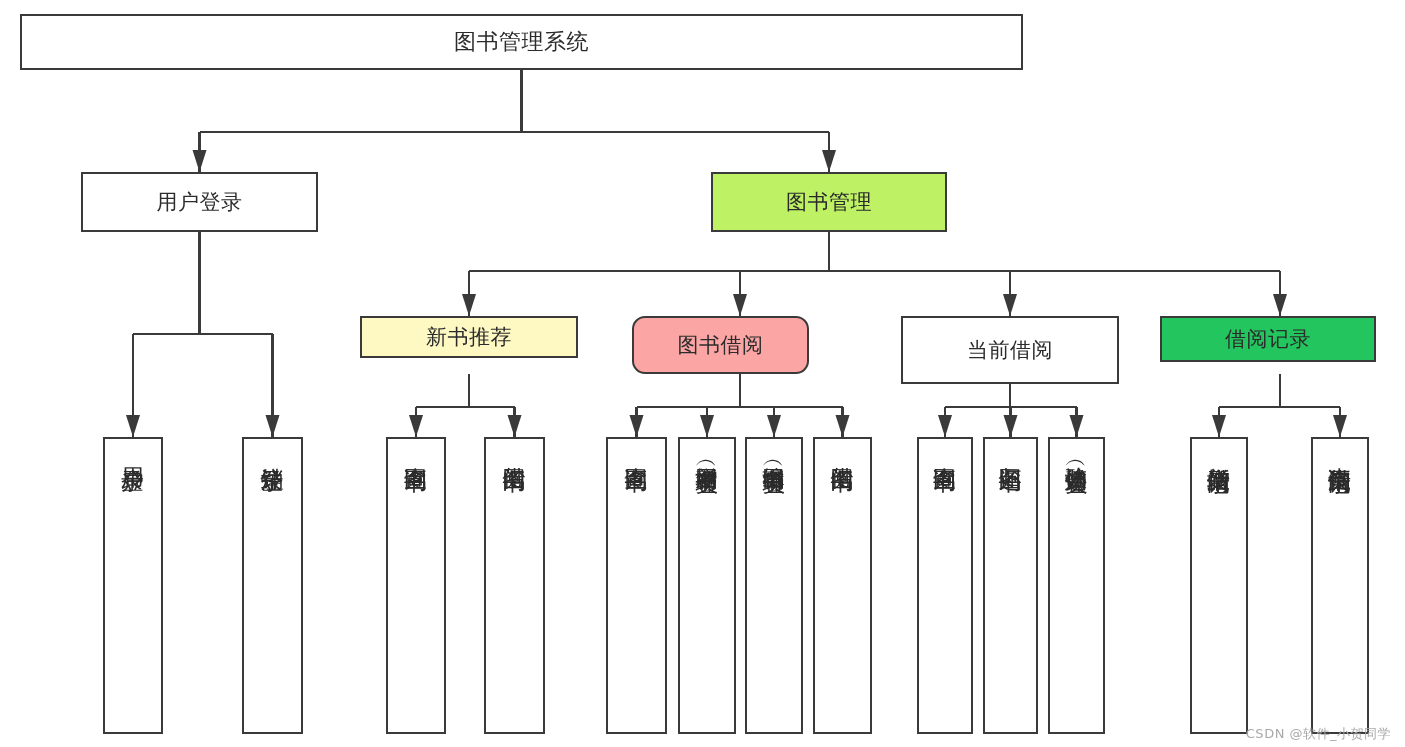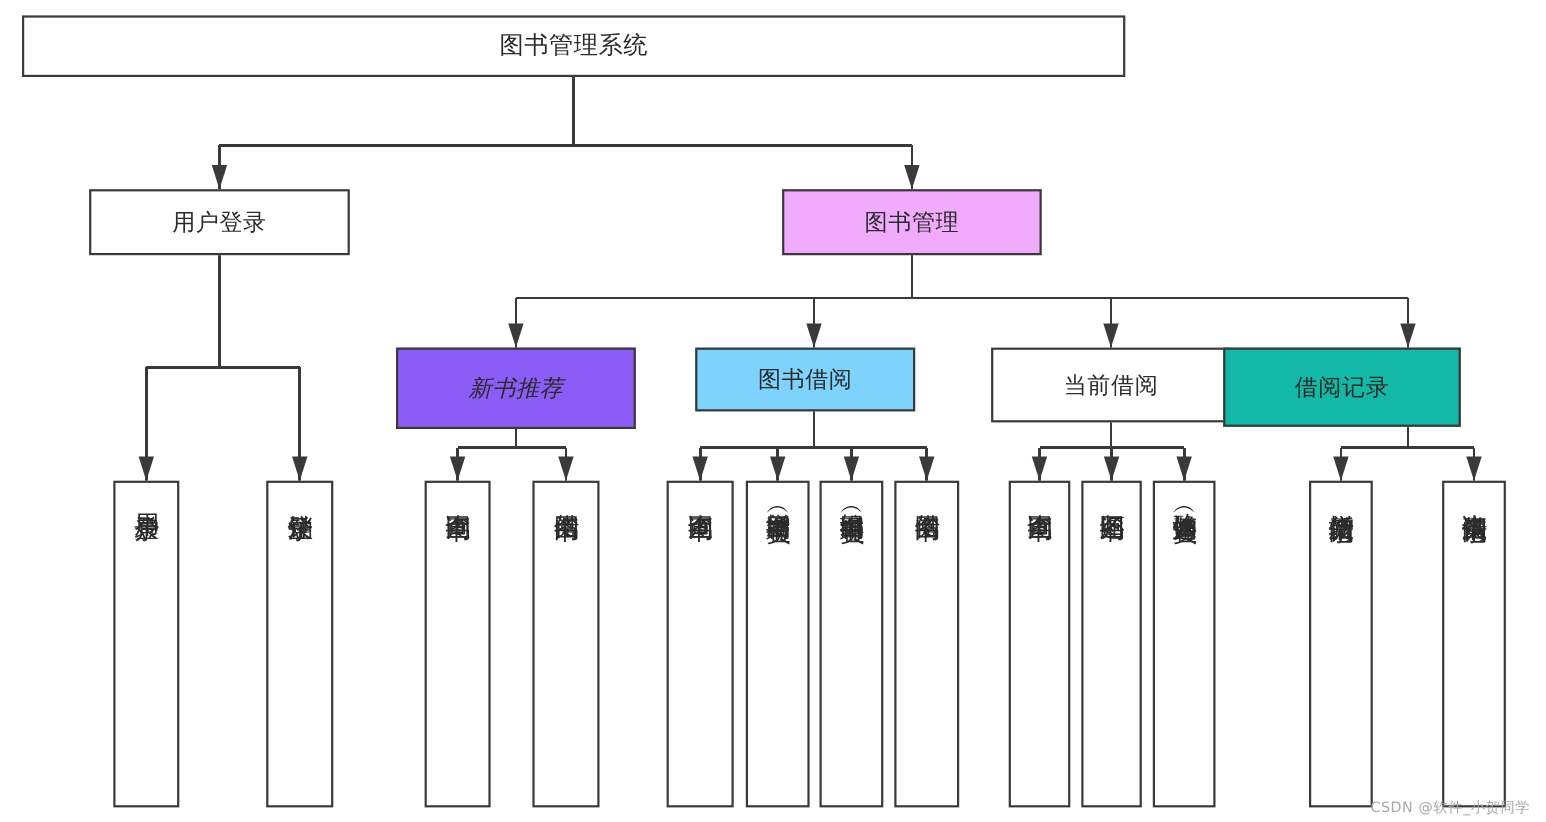--- a/index.html
+++ b/index.html
@@ -130,33 +130,33 @@
       <line x1="1340" y1="407" x2="1340" y2="437" stroke="#3a3a3a" stroke-width="2.5" shape-rendering="crispEdges"></line>
       <path d="M 1333 415 L 1347 415 L 1340 437 Z" fill="#3a3a3a"></path>
     </svg>
   <div id="nodes">
       <div class="node horiz root" style="left: 20px; top: 14px; width: 1003px; height: 56px; border-color: rgb(58, 58, 58); background: rgb(255, 255, 255); color: rgb(43, 43, 43);">
         <div class="label">图书管理系统</div>
       </div>
       <div class="node horiz" style="left: 81px; top: 172px; width: 237px; height: 60px; border-color: rgb(58, 58, 58); background: rgb(255, 255, 255); color: rgb(43, 43, 43);">
         <div class="label">用户登录</div>
       </div>
-      <div class="node horiz" style="left: 711px; top: 172px; width: 236px; height: 60px; border-color: rgb(58, 58, 58); background: #f0abfc; color: rgb(43, 43, 43);">
+      <div class="node horiz" style="left: 711px; top: 172px; width: 236px; height: 60px; border-color: rgb(58, 58, 58); background: #bef264; color: rgb(43, 43, 43);">
         <div class="label">图书管理</div>
       </div>
-      <div class="node horiz" style="left: 360px; top: 316px; width: 218px; height: 74px; border-color: rgb(58, 58, 58); background: #8b5cf6; color: rgb(43, 43, 43); font-style: italic;">
+      <div class="node horiz" style="left: 360px; top: 316px; width: 218px; height: 42px; border-color: rgb(58, 58, 58); background: #fef9c3; color: rgb(43, 43, 43);">
         <div class="label">新书推荐</div>
       </div>
-      <div class="node horiz" style="left: 632px; top: 316px; width: 200px; height: 58px; border-color: rgb(58, 58, 58); background: #7dd3fc; color: rgb(43, 43, 43);">
+      <div class="node horiz" style="left: 632px; top: 316px; width: 177px; height: 58px; border-color: rgb(58, 58, 58); background: #fca5a5; color: rgb(43, 43, 43); border-radius: 13px;">
         <div class="label">图书借阅</div>
       </div>
       <div class="node horiz" style="left: 901px; top: 316px; width: 218px; height: 68px; border-color: rgb(58, 58, 58); background: rgb(255, 255, 255); color: rgb(43, 43, 43);">
         <div class="label">当前借阅</div>
       </div>
-      <div class="node horiz" style="left: 1112px; top: 316px; width: 216px; height: 72px; border-color: rgb(58, 58, 58); background: #14b8a6; color: rgb(43, 43, 43);">
+      <div class="node horiz" style="left: 1160px; top: 316px; width: 216px; height: 46px; border-color: rgb(58, 58, 58); background: #22c55e; color: rgb(43, 43, 43);">
         <div class="label">借阅记录</div>
       </div>
       <div class="node vert" style="left: 103px; top: 437px; width: 60px; height: 297px; border-color: rgb(58, 58, 58); background: rgb(255, 255, 255); color: rgb(43, 43, 43);">
         <div class="label">用户登录</div>
       </div>
       <div class="node vert" style="left: 242px; top: 437px; width: 61px; height: 297px; border-color: rgb(58, 58, 58); background: rgb(255, 255, 255); color: rgb(43, 43, 43);">
         <div class="label">注销登录</div>
       </div>
       <div class="node vert" style="left: 386px; top: 437px; width: 60px; height: 297px; border-color: rgb(58, 58, 58); background: rgb(255, 255, 255); color: rgb(43, 43, 43);">
         <div class="label">查询图书</div>

